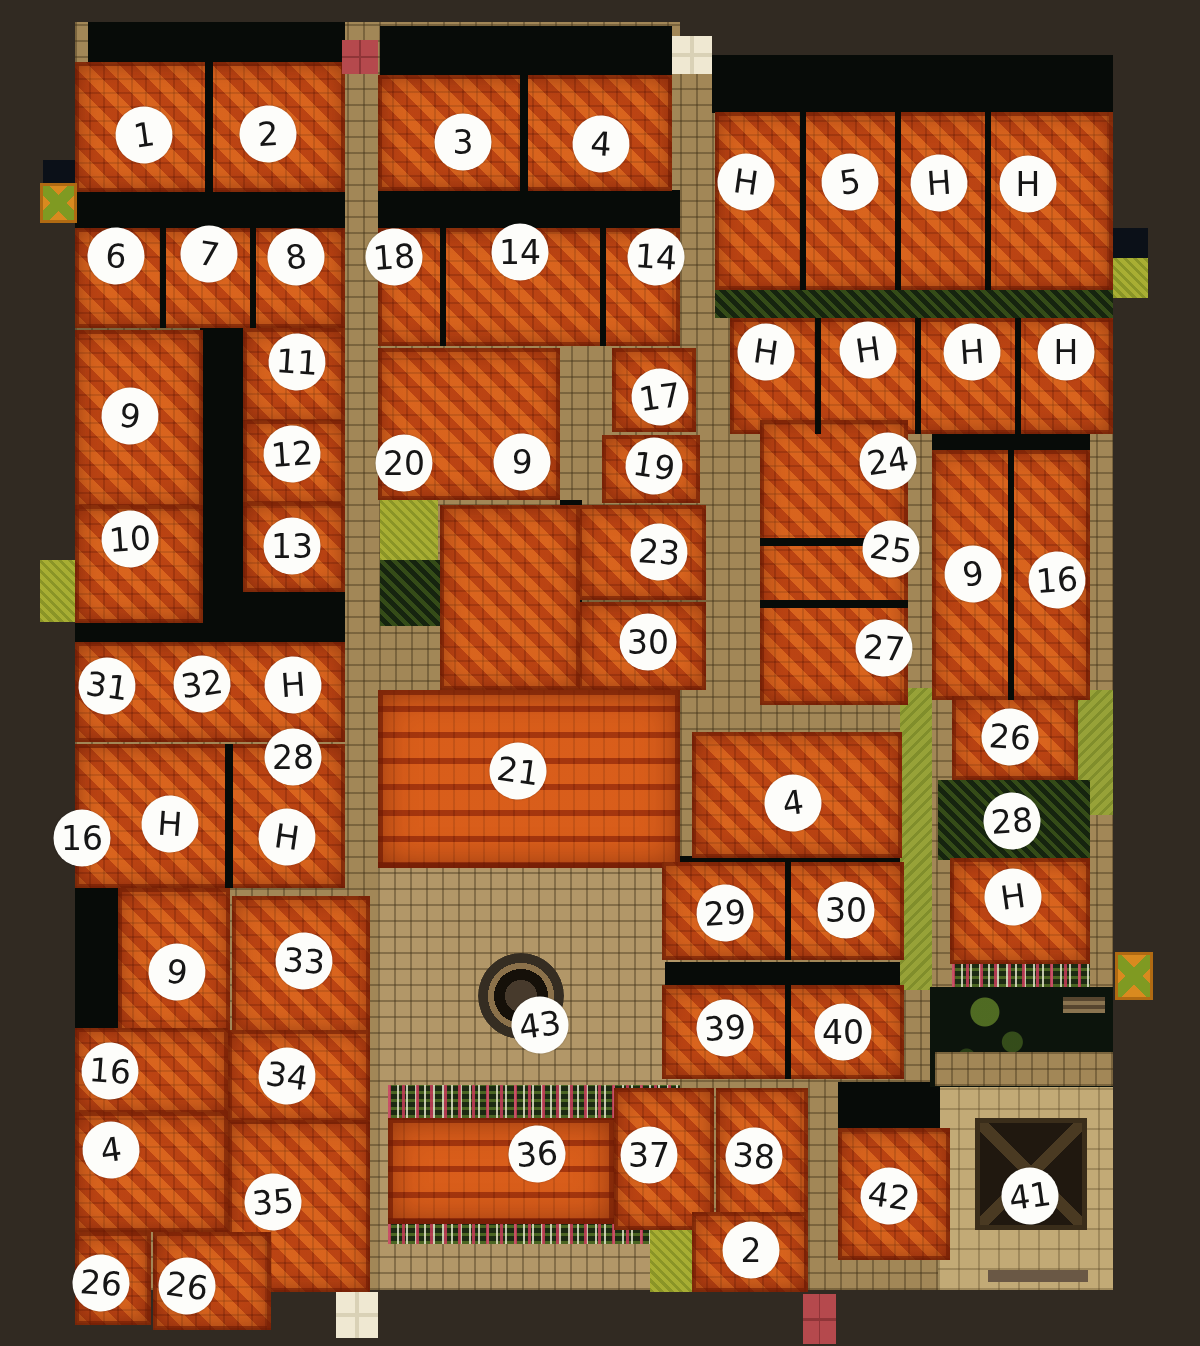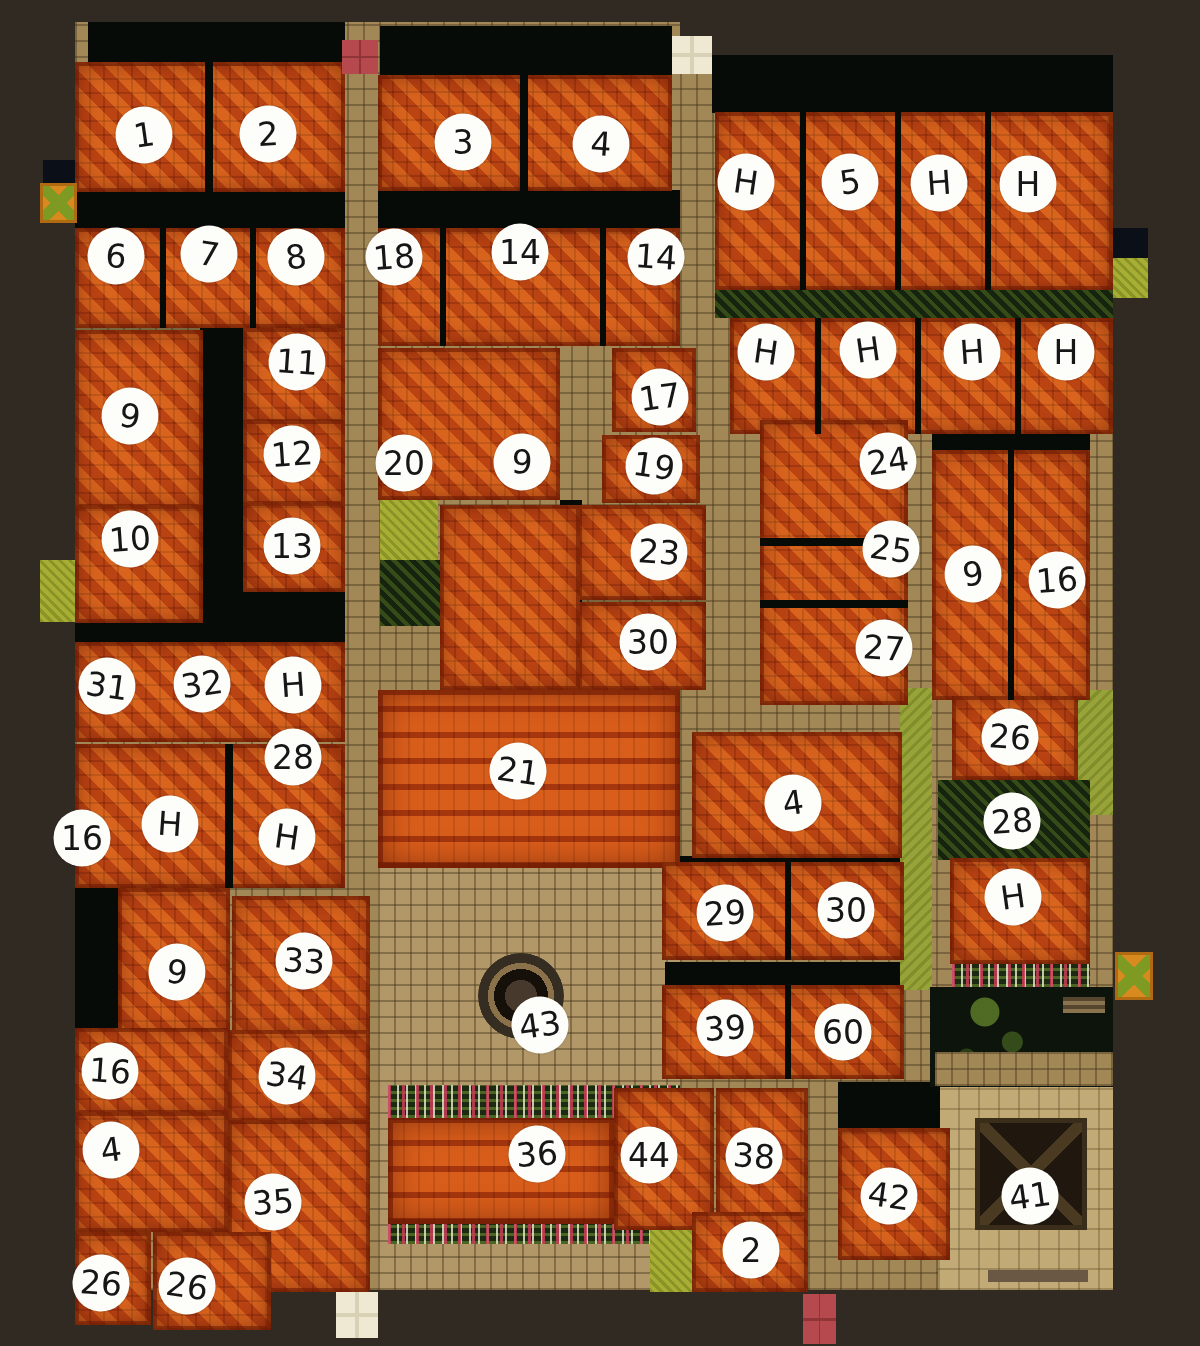--- a/index.html
+++ b/index.html
@@ -232,26 +232,26 @@
       <div class="marker" style="left: 82px; top: 838px; transform: translate(-50%, -50%) rotate(0deg);">16</div>
       <div class="marker" style="left: 170px; top: 824px; transform: translate(-50%, -50%) rotate(4deg);">H</div>
       <div class="marker" style="left: 287px; top: 837px; transform: translate(-50%, -50%) rotate(8deg);">H</div>
       <div class="marker" style="left: 1013px; top: 897px; transform: translate(-50%, -50%) rotate(-8deg);">H</div>
       <div class="marker" style="left: 725px; top: 913px; transform: translate(-50%, -50%) rotate(-4deg);">29</div>
       <div class="marker" style="left: 846px; top: 910px; transform: translate(-50%, -50%) rotate(0deg);">30</div>
       <div class="marker" style="left: 304px; top: 961px; transform: translate(-50%, -50%) rotate(4deg);">33</div>
       <div class="marker" style="left: 177px; top: 972px; transform: translate(-50%, -50%) rotate(8deg);">9</div>
       <div class="marker" style="left: 540px; top: 1025px; transform: translate(-50%, -50%) rotate(-8deg);">43</div>
       <div class="marker" style="left: 725px; top: 1028px; transform: translate(-50%, -50%) rotate(-4deg);">39</div>
-      <div class="marker" style="left: 843px; top: 1032px; transform: translate(-50%, -50%) rotate(0deg);">60</div>
+      <div class="marker" style="left: 843px; top: 1032px; transform: translate(-50%, -50%) rotate(0deg);">40</div>
       <div class="marker" style="left: 110px; top: 1071px; transform: translate(-50%, -50%) rotate(4deg);">16</div>
       <div class="marker" style="left: 287px; top: 1076px; transform: translate(-50%, -50%) rotate(8deg);">34</div>
       <div class="marker" style="left: 111px; top: 1150px; transform: translate(-50%, -50%) rotate(-8deg);">4</div>
       <div class="marker" style="left: 537px; top: 1154px; transform: translate(-50%, -50%) rotate(-4deg);">36</div>
-      <div class="marker" style="left: 649px; top: 1155px; transform: translate(-50%, -50%) rotate(0deg);">44</div>
+      <div class="marker" style="left: 649px; top: 1155px; transform: translate(-50%, -50%) rotate(0deg);">37</div>
       <div class="marker" style="left: 754px; top: 1156px; transform: translate(-50%, -50%) rotate(4deg);">38</div>
       <div class="marker" style="left: 889px; top: 1196px; transform: translate(-50%, -50%) rotate(8deg);">42</div>
       <div class="marker" style="left: 1030px; top: 1196px; transform: translate(-50%, -50%) rotate(-8deg);">41</div>
       <div class="marker" style="left: 273px; top: 1202px; transform: translate(-50%, -50%) rotate(-4deg);">35</div>
       <div class="marker" style="left: 751px; top: 1250px; transform: translate(-50%, -50%) rotate(0deg);">2</div>
       <div class="marker" style="left: 101px; top: 1283px; transform: translate(-50%, -50%) rotate(4deg);">26</div>
       <div class="marker" style="left: 187px; top: 1286px; transform: translate(-50%, -50%) rotate(8deg);">26</div>
     </div>
 
 </div>

